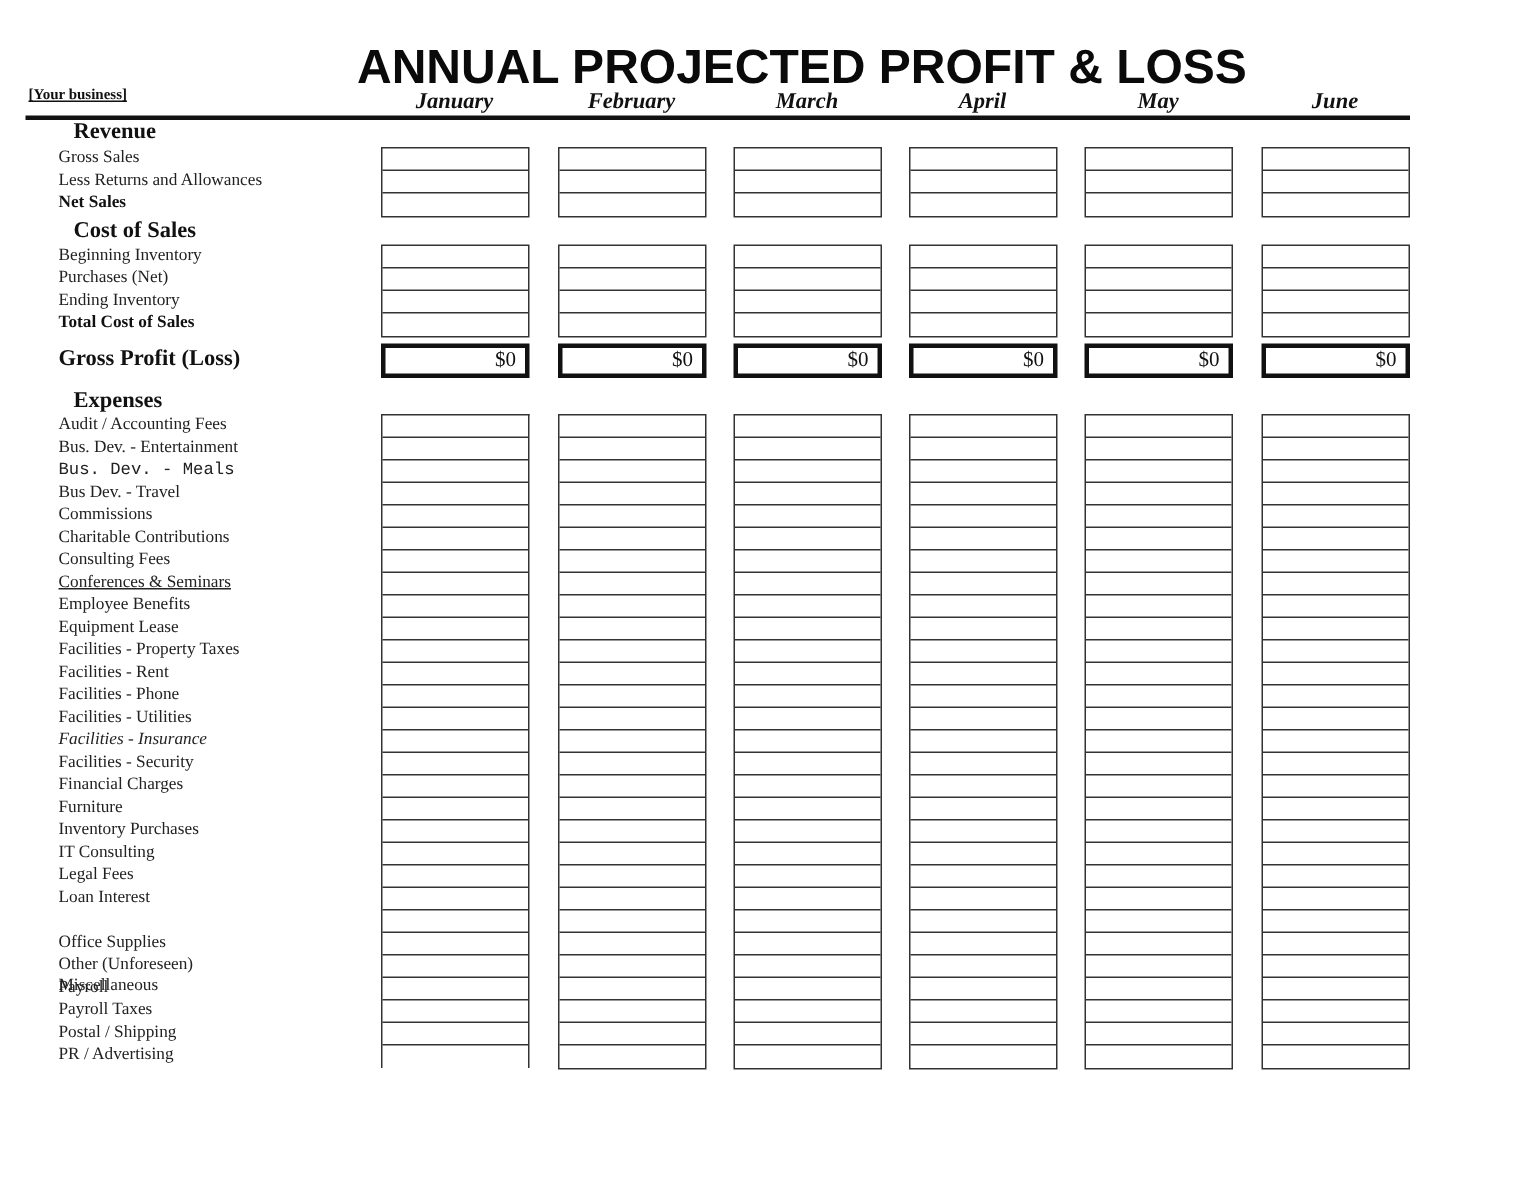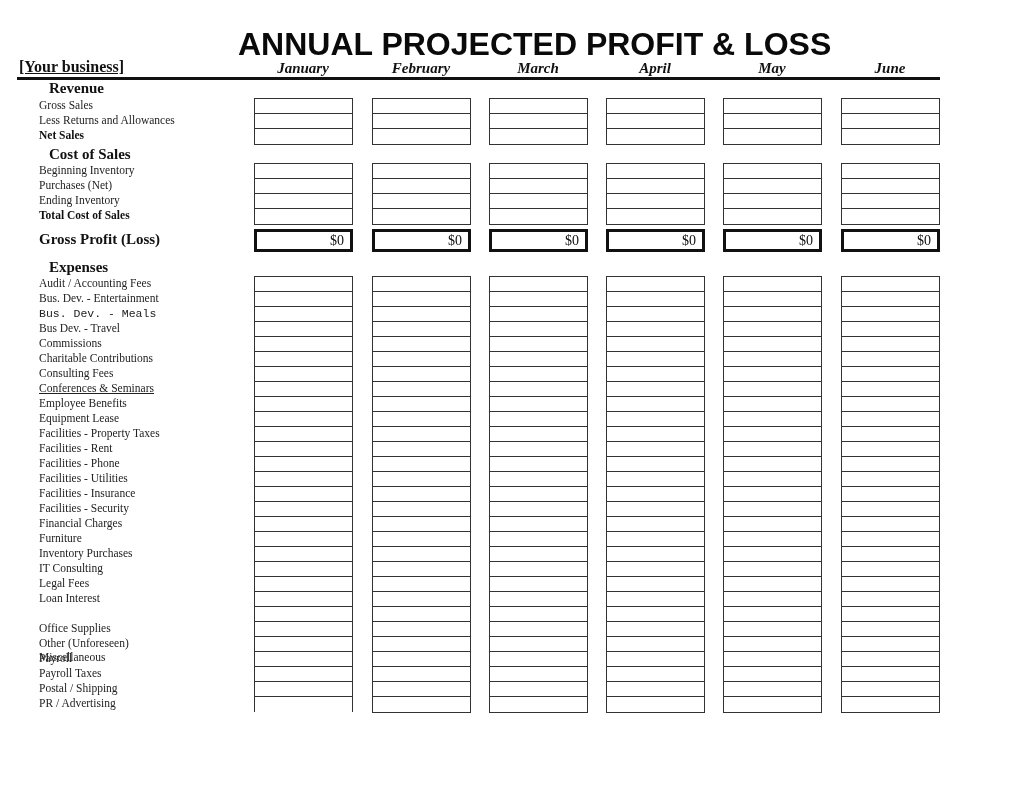--- a/index.html
+++ b/index.html
@@ -6,21 +6,21 @@
   body { width: 1024px; height: 791px; position: relative; overflow: hidden; color: #111; }
   .serif { font-family: "Liberation Serif", "DejaVu Serif", serif; }
   .sans { font-family: "Liberation Sans", "DejaVu Sans", sans-serif; }
 
   #title {
     position: absolute; left: 238px; top: 26px; width: 482px;
     font-size: 32px; font-weight: bold; letter-spacing: 0px; white-space: nowrap; color: #0a0a0a;
   }
   #business {
     position: absolute; left: 19px; top: 58px;
-    font-size: 16px; font-weight: bold; text-decoration: underline; white-space: nowrap;
+    font-size: 10px; font-weight: bold; text-decoration: underline; white-space: nowrap;
   }
   .month {
     position: absolute; top: 60px; width: 98px; text-align: center;
     font-size: 15px; font-weight: bold; font-style: italic; white-space: nowrap;
   }
   #header-rule { position: absolute; left: 17px; top: 77px; width: 923px; height: 3px; background: #111; }
 
   .section-title {
     position: absolute; left: 19px; font-size: 15px; font-weight: bold; white-space: nowrap; margin-left: 30px;
   }
@@ -149,21 +149,21 @@
     <div class="line-label serif" style="top: 336px;">Commissions</div>
     <div class="line-label serif" style="top: 351px;">Charitable Contributions</div>
     <div class="line-label serif" style="top: 366px;">Consulting Fees</div>
     <div class="line-label serif" style="top: 381px; text-decoration: underline;">Conferences &amp; Seminars</div>
     <div class="line-label serif" style="top: 396px;">Employee Benefits</div>
     <div class="line-label serif" style="top: 411px;">Equipment Lease</div>
     <div class="line-label serif" style="top: 426px;">Facilities - Property Taxes</div>
     <div class="line-label serif" style="top: 441px;">Facilities - Rent</div>
     <div class="line-label serif" style="top: 456px;">Facilities - Phone</div>
     <div class="line-label serif" style="top: 471px;">Facilities - Utilities</div>
-    <div class="line-label serif" style="top: 486px;">Facilities - Insurance</div>
+    <div class="line-label serif" style="top: 486px; font-style: italic;">Facilities - Insurance</div>
     <div class="line-label serif" style="top: 501px;">Facilities - Security</div>
     <div class="line-label serif" style="top: 516px;">Financial Charges</div>
     <div class="line-label serif" style="top: 531px;">Furniture</div>
     <div class="line-label serif" style="top: 546px;">Inventory Purchases</div>
     <div class="line-label serif" style="top: 561px; text-align: center;">IT Consulting</div>
     <div class="line-label serif" style="top: 576px;">Legal Fees</div>
     <div class="line-label serif" style="top: 591px;">Loan Interest</div>
     <div class="line-label serif" style="top: 606px; margin-top: 44px;">Miscellaneous</div>
     <div class="line-label serif" style="top: 621px;">Office Supplies</div>
     <div class="line-label serif" style="top: 636px;">Other (Unforeseen)</div>

